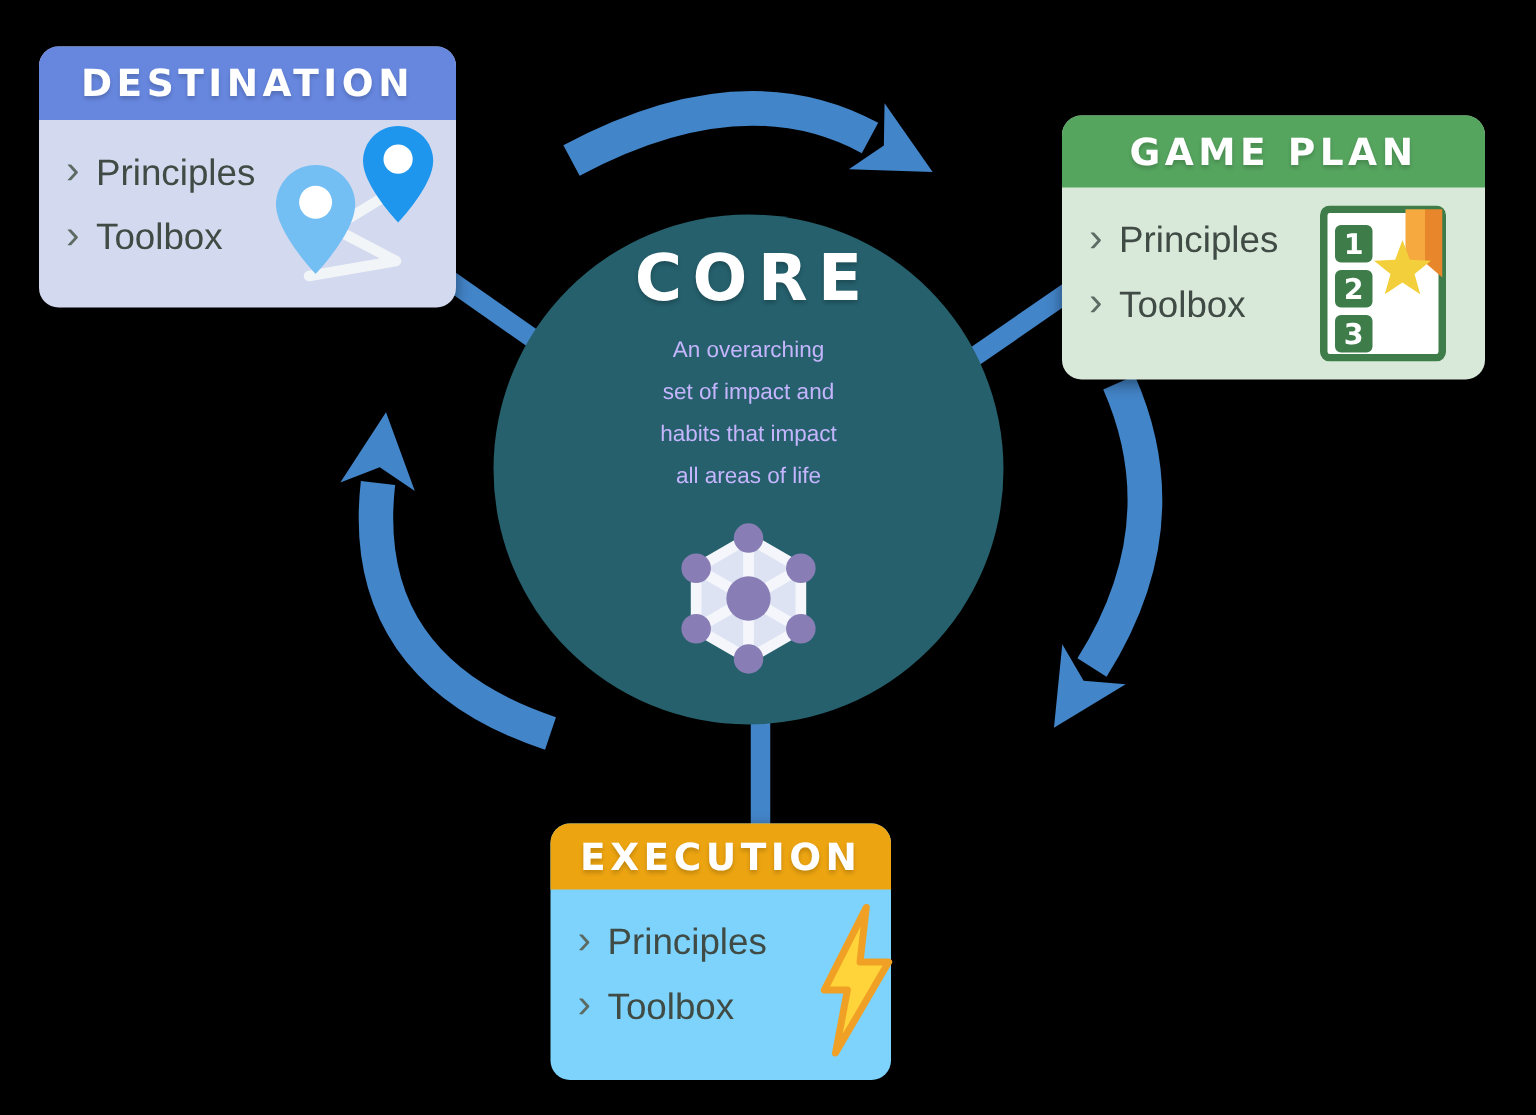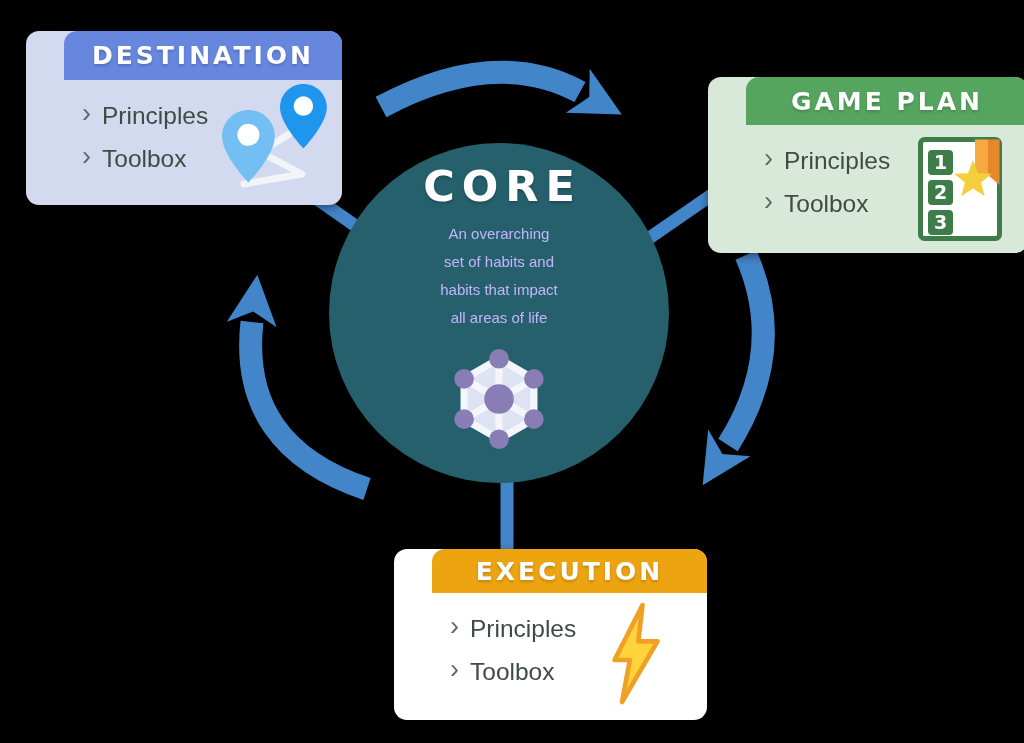--- a/index.html
+++ b/index.html
@@ -11,34 +11,34 @@
   .core{position:absolute;left:329px;top:143px;width:340px;height:340px;border-radius:50%;
         background:#25606C;z-index:2;display:flex;flex-direction:column;align-items:center;
         text-align:center;}
   .core-title{margin-top:18px;font-family:"DejaVu Sans",sans-serif;font-weight:bold;
               font-size:43px;letter-spacing:7px;text-indent:7px;color:#FFFFFF;
               text-shadow:0 2px 3px rgba(0,0,0,.2);}
   .core-desc{margin-top:9px;font-size:15px;line-height:28px;color:#c4b5fd;}
   .hex-icon{margin-top:10px;}
 
   
-  .card{position:absolute;border-radius:13px;z-index:3;box-shadow:0 3px 10px rgba(0,0,0,.45);padding-left:38px;}
+  .card{position:absolute;border-radius:13px;z-index:3;box-shadow:0 3px 10px rgba(0,0,0,.45);}
   .hdr{display:flex;align-items:center;justify-content:center;border-radius:13px 13px 0 0;
        color:#FFFFFF;font-family:"DejaVu Sans",sans-serif;font-weight:bold;
        letter-spacing:3px;font-size:25px;text-shadow:0 2px 3px rgba(0,0,0,.18);}
   .body{position:relative;}
   .list{list-style:none;margin:0;padding:14px 0 0 18px;}
   .list li{height:43px;display:flex;align-items:center;font-size:24.5px;color:#3F4B44;}
   .chev{color:#5C6B64;font-size:27px;margin-right:11px;line-height:1;padding-bottom:4px;}
 
   .card-dest{left:26px;top:31px;width:278px;height:174px;background:#D3D9EE;}
   .card-dest .hdr{height:49px;background:#6787DF;}
   .card-game{left:708px;top:30px;width:282px;height:176px;background:#D9E9D9;margin-top:47px;}
   .card-game .hdr{height:48px;background:#56A55F;}
-  .card-exec{left:367px;top:549px;width:275px;height:171px;background:#ffffff;margin-left:27px;}
+  .card-exec{left:367px;top:549px;width:227px;height:171px;background:#7dd3fc;}
   .card-exec .hdr{height:44px;background:#ECA411;}
 
   .icon-dest{position:absolute;left:132px;top:2px;}
   .icon-game{position:absolute;left:172px;top:12px;}
   .icon-exec{position:absolute;left:176px;top:8px;}
 </style>
 </head>
 <body>
 
 <div class="stage">
@@ -54,21 +54,21 @@
     <line x1="507" y1="475" x2="507" y2="552" stroke="#4385C9" stroke-width="13"></line>
     <path d="M381,107 Q495,46 580,92" fill="none" stroke="#4385C9" stroke-width="23" marker-end="url(#ah)"></path>
     <path d="M746,255 Q788,350 728,445" fill="none" stroke="#4385C9" stroke-width="23" marker-end="url(#ah)"></path>
     <path d="M367,489 Q238,446 252,322" fill="none" stroke="#4385C9" stroke-width="23" marker-end="url(#ah)"></path>
   </svg>
 
   <div class="core">
     <div class="core-title">CORE</div>
     <div class="core-desc">
       <div>An overarching</div>
-      <div>set of habits and</div>
+      <div>set of impact and</div>
       <div>habits that impact</div>
       <div>all areas of life</div>
     </div>
     <svg class="hex-icon" width="102" height="114" viewBox="-57 -63 114 126">
       <polygon points="0,-45 39,-22.5 39,22.5 0,45 -39,22.5 -39,-22.5" fill="#DEE3F3" stroke="#F4F6FC" stroke-width="8" stroke-linejoin="round"></polygon>
       <g stroke="#F4F6FC" stroke-width="8">
         <line x1="-39" y1="-22.5" x2="39" y2="22.5"></line>
         <line x1="39" y1="-22.5" x2="-39" y2="22.5"></line>
         <line x1="0" y1="-45" x2="0" y2="45"></line>
       </g>

